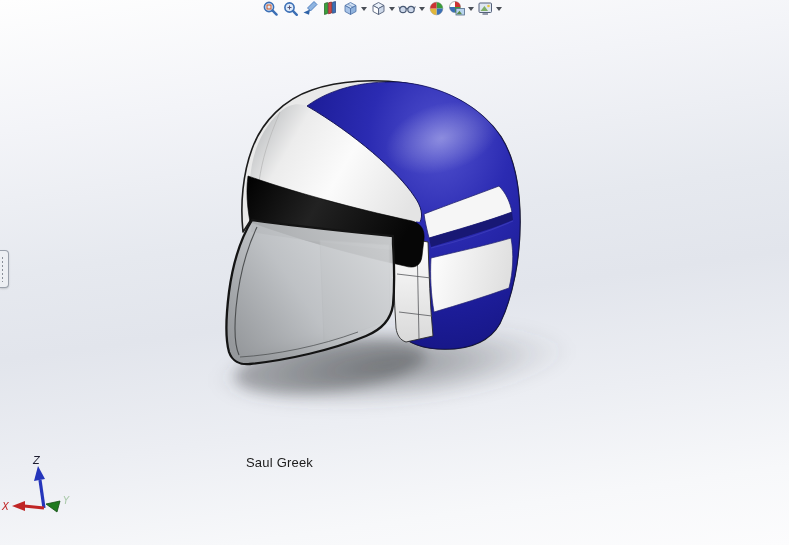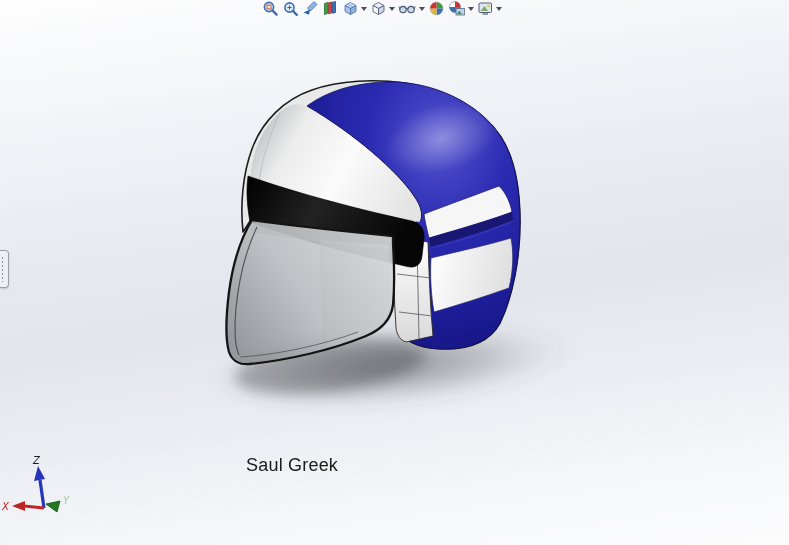--- a/index.html
+++ b/index.html
@@ -29,21 +29,21 @@
     box-shadow:0 1px 2px rgba(0,0,0,.15);
   }
   .side-tab .grip{
     position:absolute;left:1px;top:5px;width:4px;height:26px;
     background-image:radial-gradient(circle,#8a8f99 0.9px,transparent 1.1px);
     background-size:3px 4px;
   }
   .viewport-svg{position:absolute;left:0;top:0;z-index:5;}
   .annotation{
     position:absolute;left:246px;top:455px;z-index:20;
-    font-size:18px;color:#1b1b1b;letter-spacing:0.2px;cursor:default;
+    font-size:13px;color:#1b1b1b;letter-spacing:0.2px;cursor:default;
   }
   .triad-svg{position:absolute;left:0;top:452px;z-index:20;}
   .triad-label{font-family:"DejaVu Sans", sans-serif;font-size:10px;font-style:italic;}
 </style>
 </head>
 <body>
 
 <div class="hud-toolbar">
 
   <button class="hud-btn">

